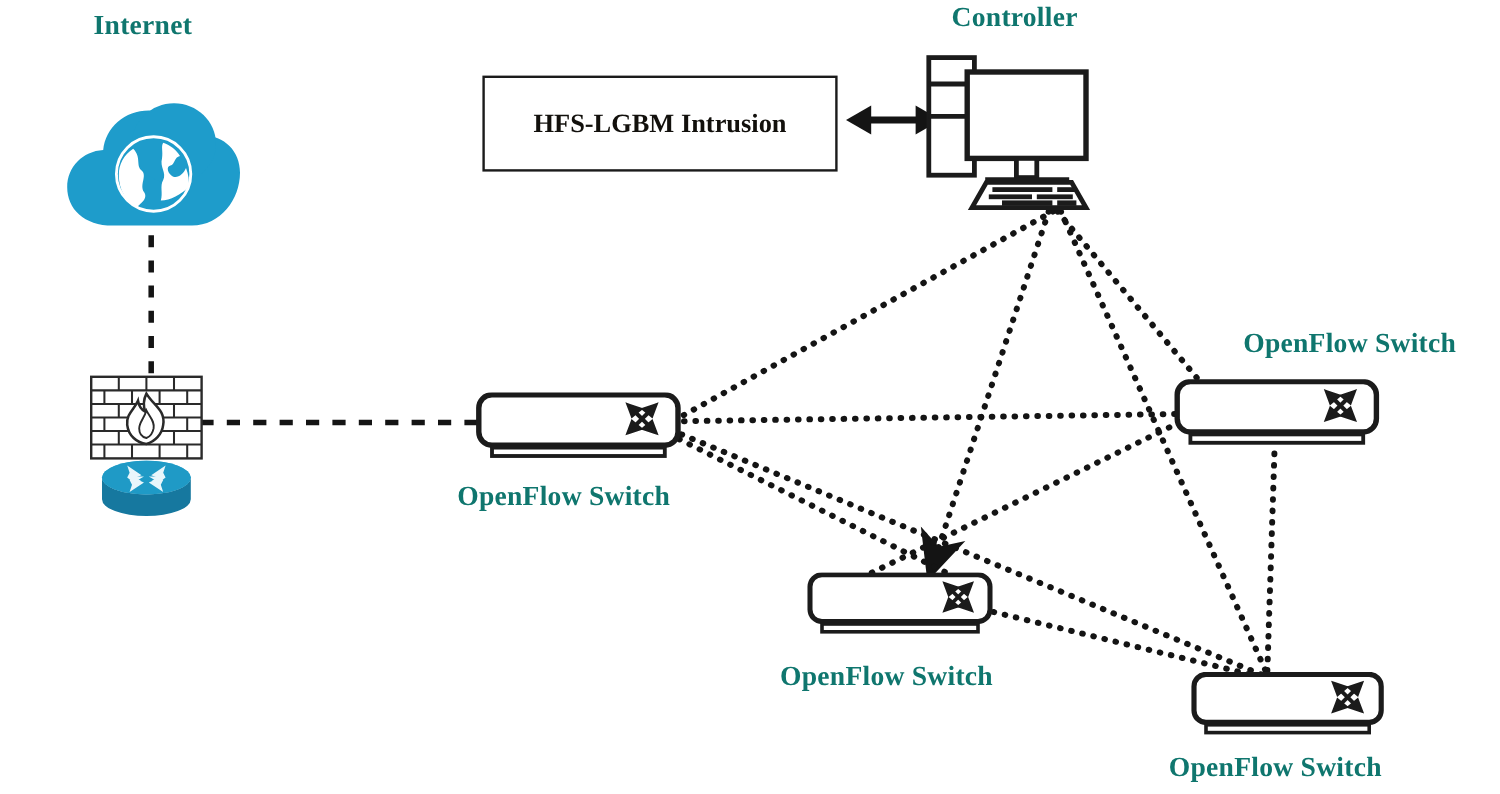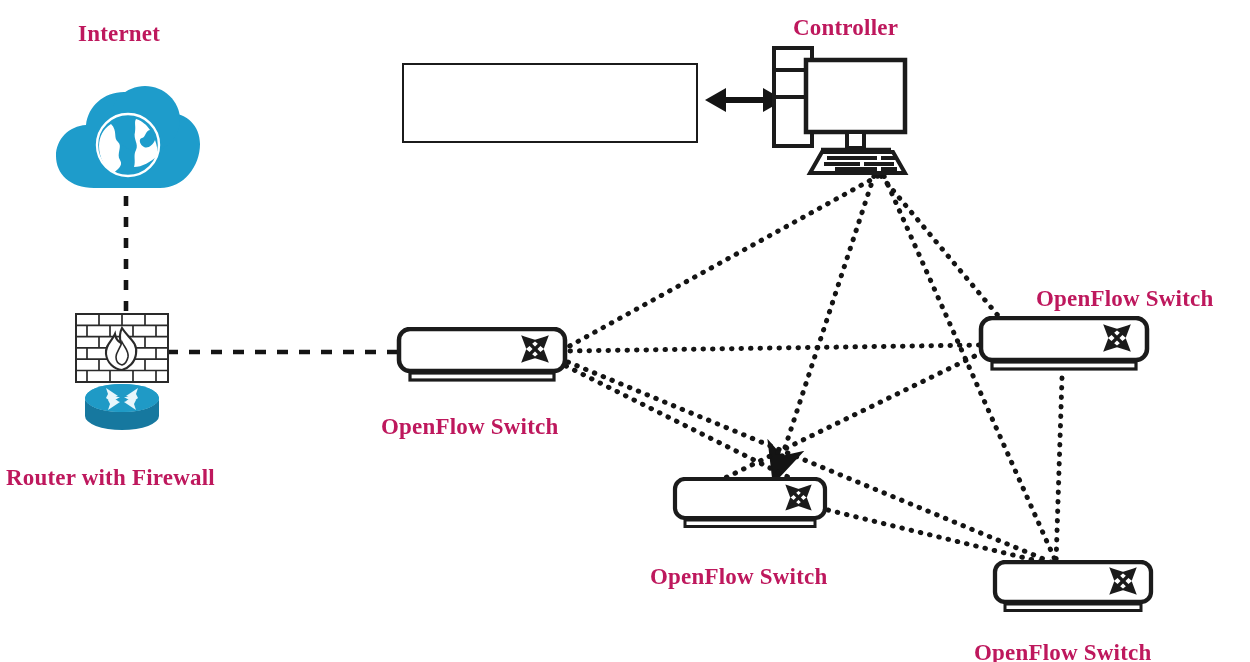--- a/index.html
+++ b/index.html
@@ -24,24 +24,23 @@
     width: 1250px;
     height: 662px;
   }
   .node {
     position: absolute;
   }
   .label {
     position: absolute;
     font-family: "Liberation Serif", "DejaVu Serif", serif;
     font-weight: bold;
-    color: #be185d;
+    color: #0f766e;
     white-space: nowrap;
     letter-spacing: 0.2px;
-    margin-top: 13px;
   }
   .label-24 { font-size: 23px; }
 
   
   #ids-box {
     position: absolute;
     box-sizing: border-box;
     border: 2.5px solid #1b1b1b;
     background: #ffffff;
     display: flex;
@@ -93,21 +92,21 @@
 
     <g>
       <line x1="716" y1="100" x2="772" y2="100" stroke="#141414" stroke-width="6"></line>
       <path d="M705,100 L726,88 L726,112 Z" fill="#141414"></path>
       <path d="M784,100 L763,88 L763,112 Z" fill="#141414"></path>
     </g>
   </svg>
 
   <div id="ids-box" style="left:402px; top:63px; width:296px; height:80px;">
     <div>
-      <br>
+      <span>HFS-LGBM Intrusion</span><br>
     </div>
   </div>
 
   <div class="node" style="left:50px; top:76px; width:155px; height:120px;">
     <svg width="155" height="120" viewBox="0 0 155 120">
       <path d="M44,112 C20,112 6,98 6,80 C6,63 19,50 36,49 C38,30 54,16 74,16
                C90,16 104,25 110,38 C112,37 116,37 119,37 C137,37 150,50 150,68
                C150,90 134,112 110,112 Z" fill="#1e9ccb"></path>
       <path d="M60,44 C60,25 76,10 95,10 C114,10 130,25 130,44 C130,62 114,77 95,77
                C76,77 60,62 60,44 Z" fill="#1e9ccb"></path>
@@ -164,21 +163,20 @@
       <path d="M15,86 L15,104 A37,14 0 0 0 89,104 L89,86 A37,14 0 0 1 15,86 Z" fill="#16789f"></path>
       <ellipse cx="52" cy="86" rx="37" ry="14" fill="#1f9ac6"></ellipse>
       <g fill="#e8f6fb">
         <path d="M36,76 L48,84 L43,86 L48,89 L40,89 L36,86 L38,82 Z"></path>
         <path d="M68,76 L56,84 L61,86 L56,89 L64,89 L68,86 L66,82 Z"></path>
         <path d="M38,98 L50,90 L45,88 L50,85 L42,85 L38,88 L40,92 Z"></path>
         <path d="M66,98 L54,90 L59,88 L54,85 L62,85 L66,88 L64,92 Z"></path>
       </g>
     </svg>
   </div>
-  <div class="label label-24" style="left:6px; top:452px;">Router with Firewall</div>
 
   <div class="node" style="left:765px; top:40px; width:150px; height:140px;">
     <svg width="150" height="140" viewBox="0 0 150 140">
 
       <rect x="9" y="8" width="38" height="98" fill="#ffffff" stroke="#1b1b1b" stroke-width="4"></rect>
       <line x1="9" y1="30" x2="47" y2="30" stroke="#1b1b1b" stroke-width="4"></line>
       <line x1="9" y1="57" x2="47" y2="57" stroke="#1b1b1b" stroke-width="4"></line>
 
       <rect x="41" y="20" width="99" height="72" fill="#ffffff" stroke="#1b1b1b" stroke-width="4.5"></rect>
       <rect x="82" y="92" width="17" height="16" fill="#ffffff" stroke="#1b1b1b" stroke-width="4"></rect>

